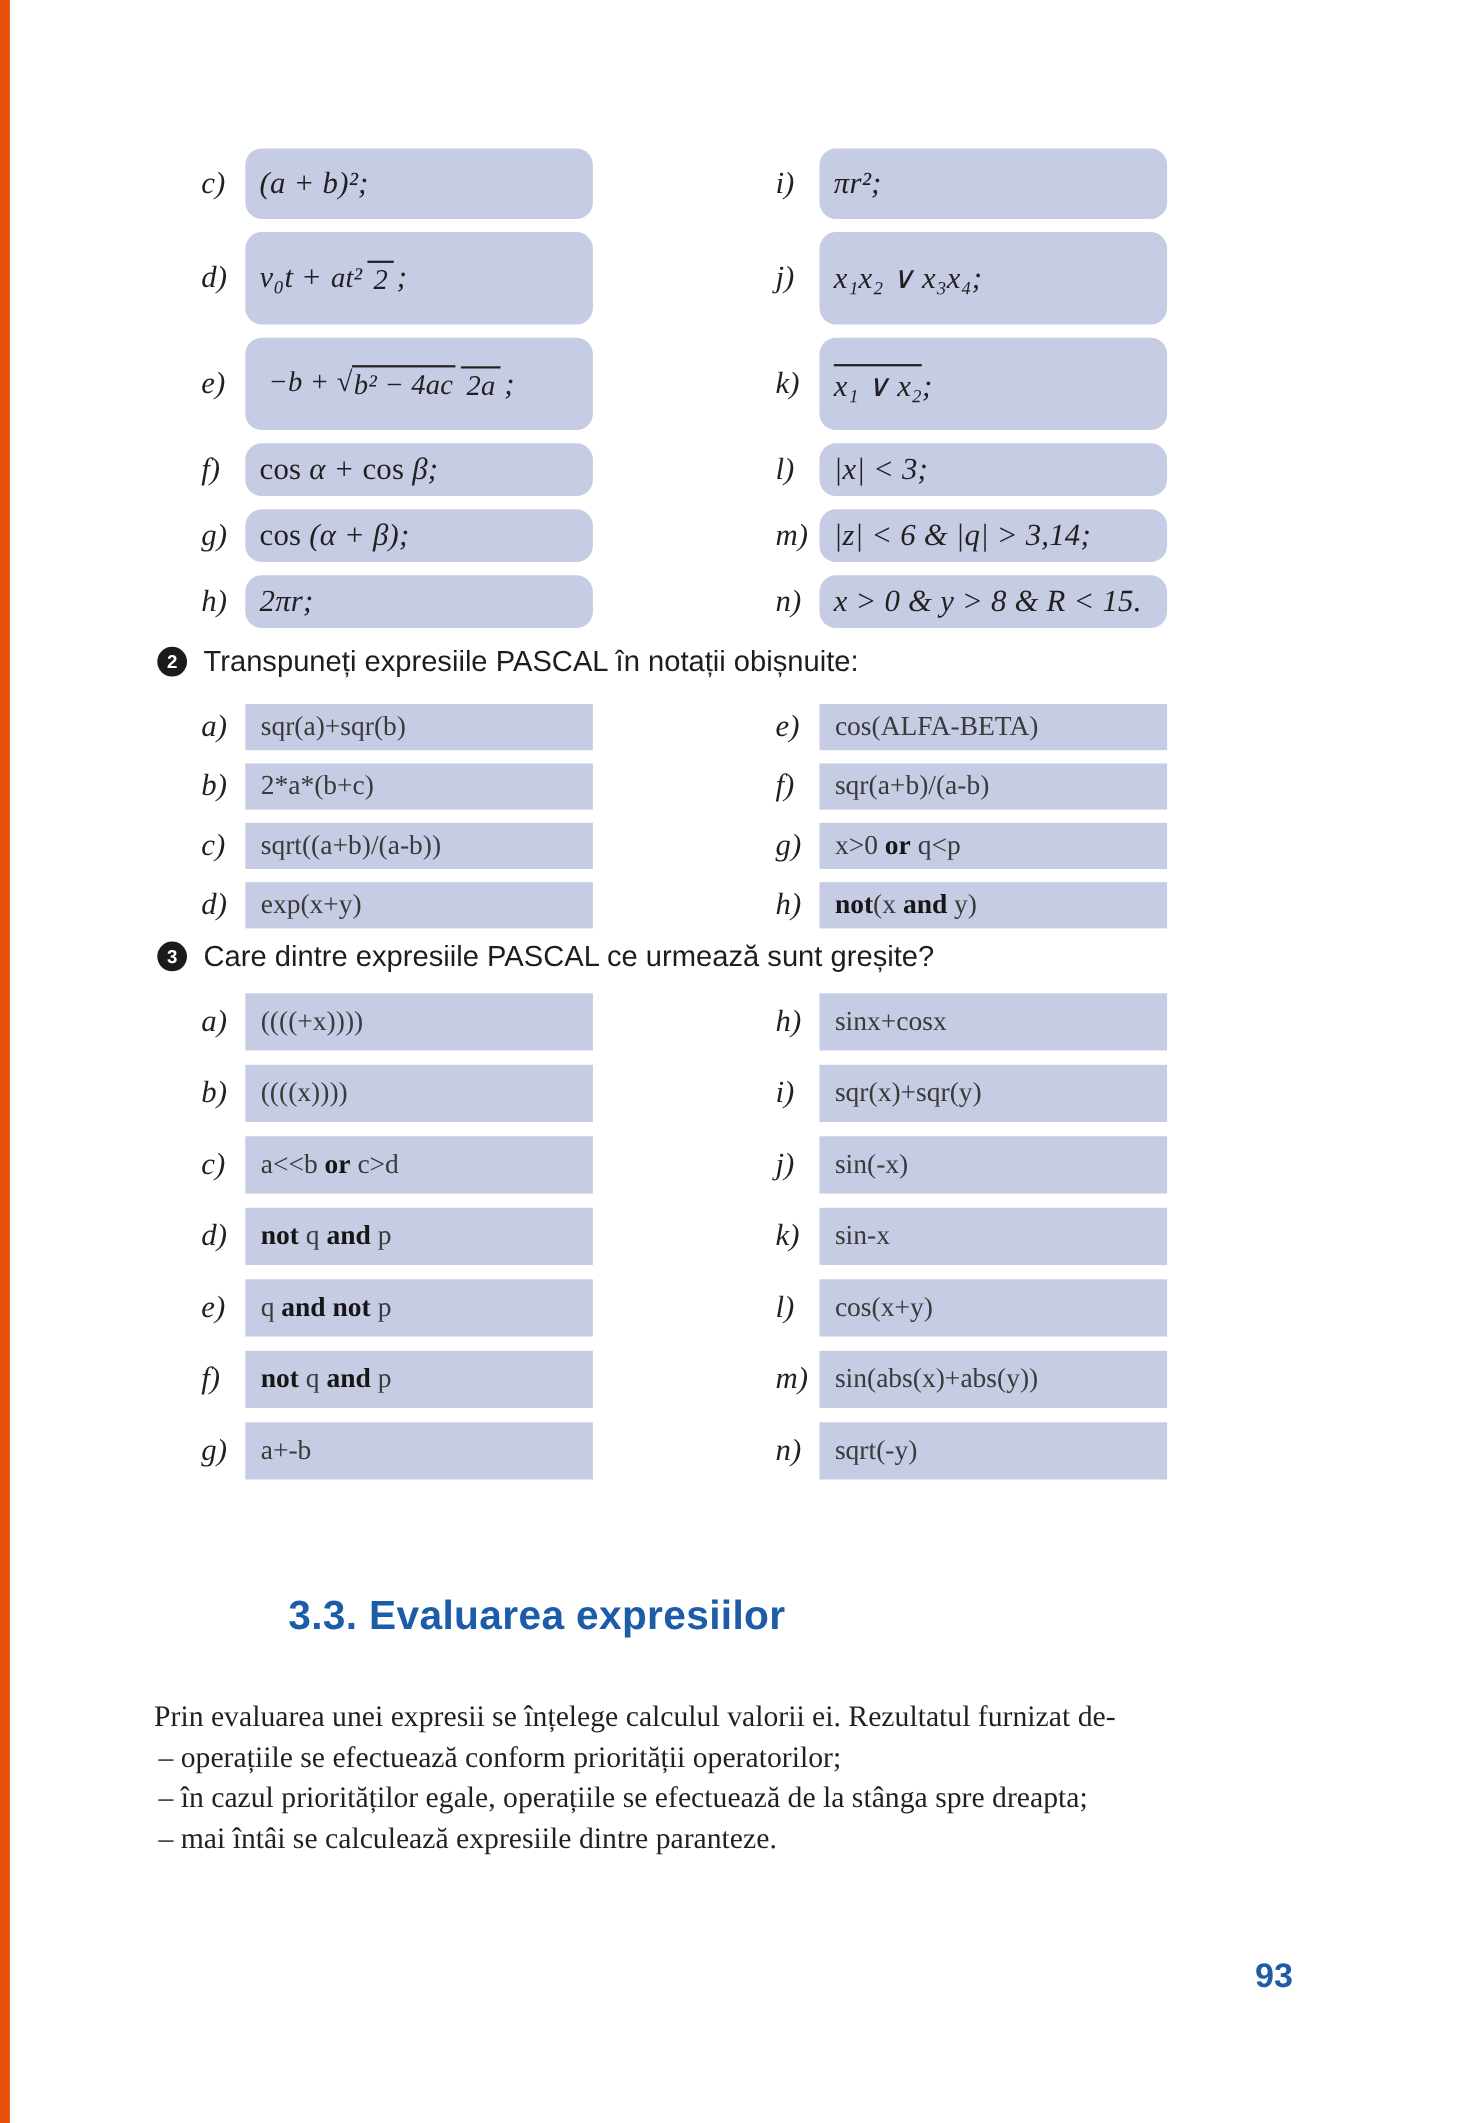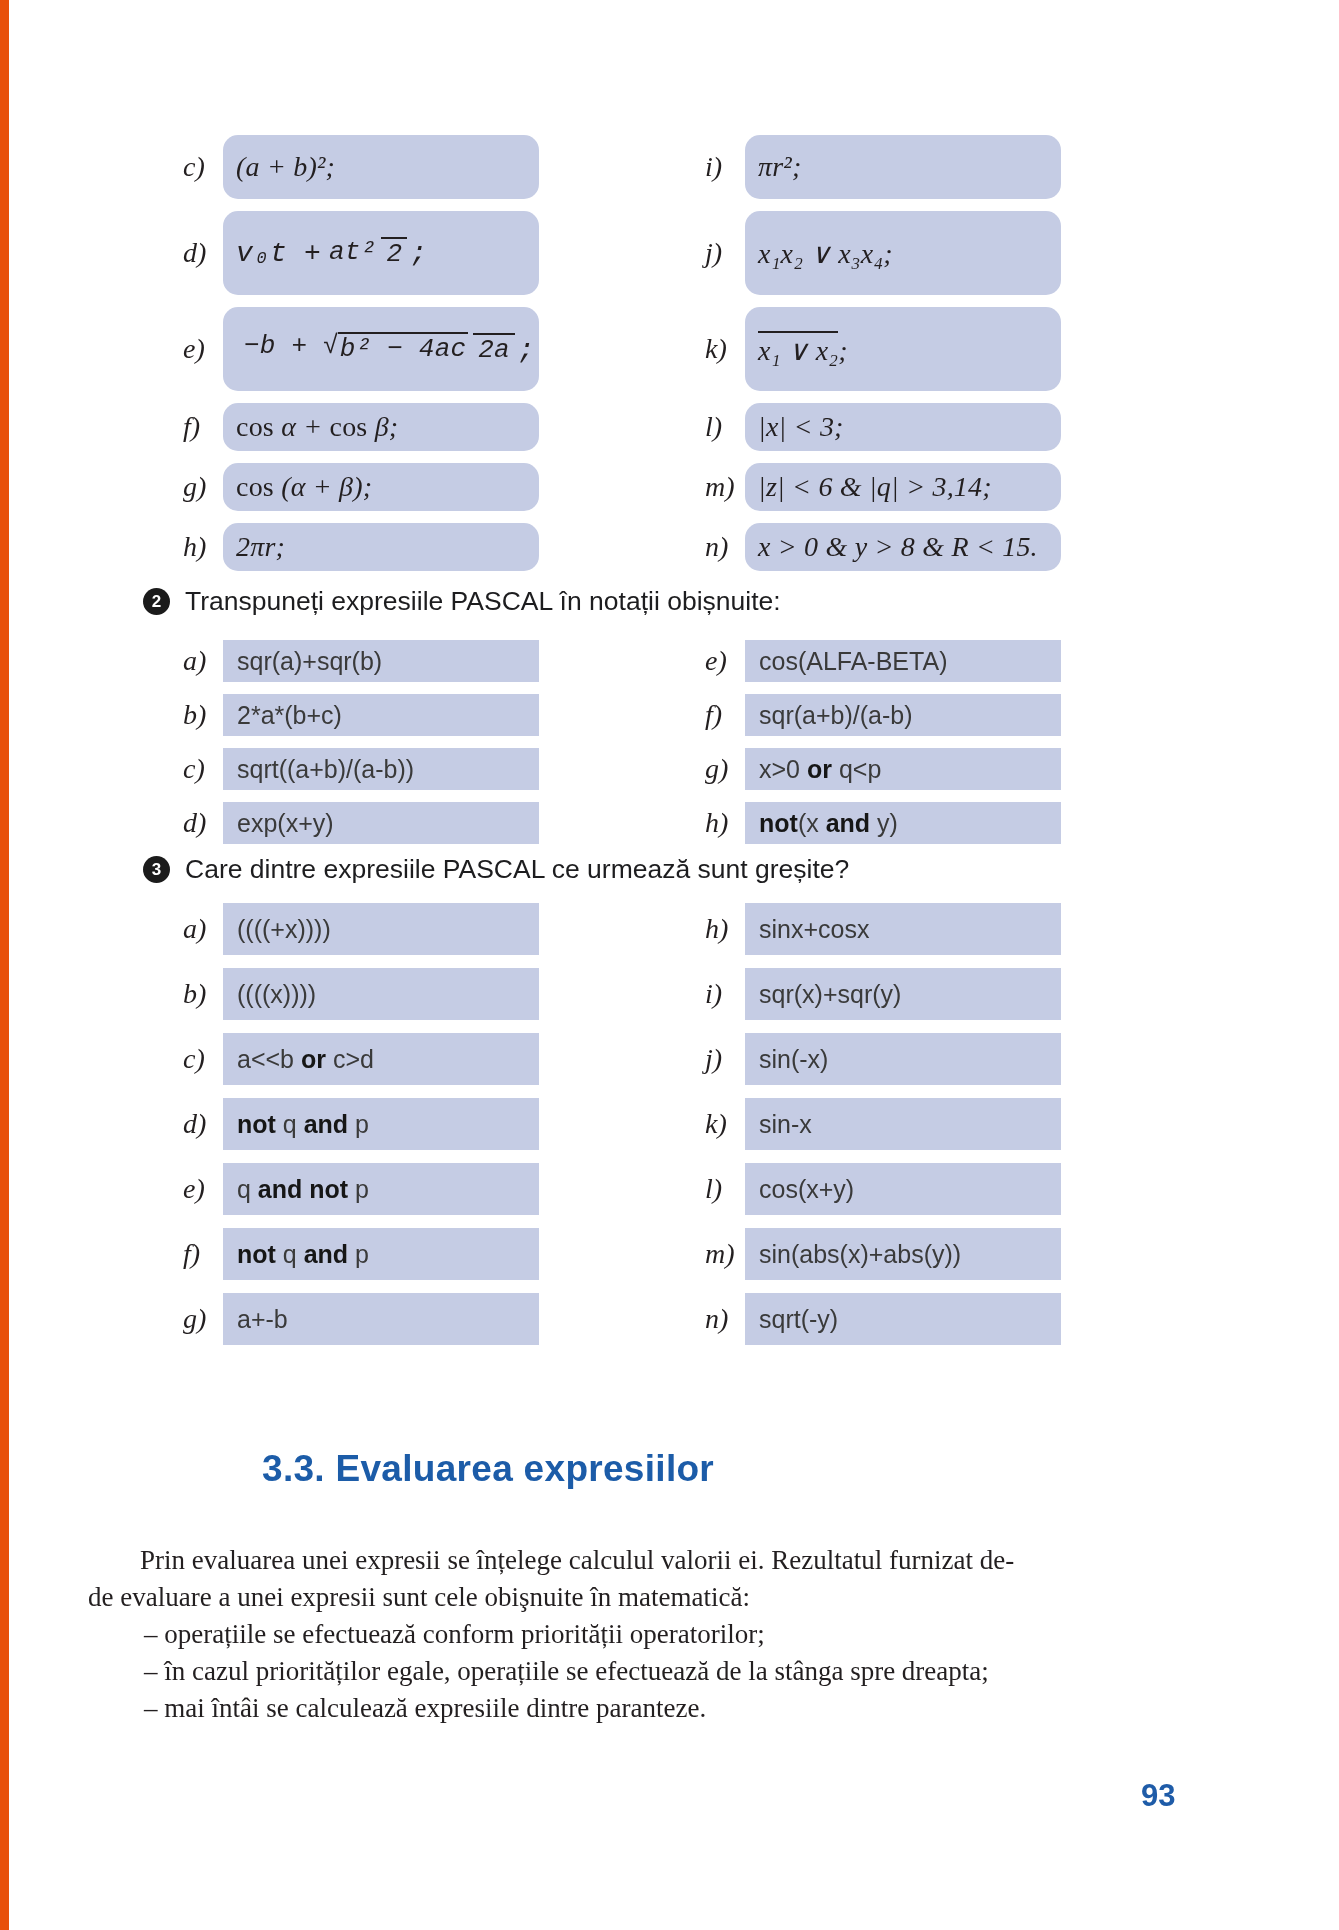--- a/index.html
+++ b/index.html
@@ -16,21 +16,21 @@
   .math-col.right{left:705px;}
   .mrow{display:flex;align-items:center;}
   .math-col .mrow:nth-child(1){height:64px;}
   .math-col .mrow:nth-child(2){height:84px;}
   .math-col .mrow:nth-child(3){height:84px;}
   .math-col .mrow:nth-child(n+4){height:48px;}
   .mlabel{width:40px;flex:none;font-style:italic;font-size:28px;}
   .mbox{width:316px;height:100%;background:var(--box-fill,#C5CCE4);display:flex;align-items:center;
         padding-left:13px;box-sizing:border-box;border-radius:15px;}
   .mexpr{font-style:italic;font-size:28px;letter-spacing:.2px;}
-  .mexpr.fr{display:inline-flex;align-items:flex-end;font-family:Liberation Mono, monospace;}
+  .mexpr.fr{display:inline-flex;align-items:flex-end;}
   .rm{font-style:normal;}
   .ovl{display:inline-block;border-top:2px solid var(--text,#231F20);padding-top:1px;}
   .frac{display:inline-flex;align-items:center;margin:0 3px;font-size:26px;line-height:1.15;}
   .frac .num{padding:0 5px 1px 5px;}
   .frac .den{border-top:2px solid var(--text,#231F20);padding:1px 5px 0 5px;}
   .sq{display:inline-flex;align-items:flex-start;}
   .sq .rad{font-style:normal;margin-right:-1px;}
   .radicand{border-top:2px solid var(--text,#231F20);padding:1px 2px 0 2px;}
 
   
@@ -45,21 +45,21 @@
   .col{position:absolute;display:flex;flex-direction:column;}
   .col.cleft{left:183px;}
   .col.cright{left:705px;}
   .ex2 .col{top:54px;gap:12px;}
   .ex3 .col{top:49px;gap:13px;}
   .ex2 .crow{height:42px;}
   .ex3 .crow{height:52px;}
   .crow{display:flex;align-items:center;}
   .cbox{width:316px;height:100%;background:var(--box-fill,#C5CCE4);display:flex;align-items:center;
         padding-left:14px;box-sizing:border-box;}
-  .code{font-family:Liberation Sans, sans-serif;font-size:25px;color:var(--code-text,#3A3A3A);}
+  .code{font-family:Liberation Serif, serif;font-size:25px;color:var(--code-text,#3A3A3A);}
   .code b{color:#161616;font-weight:700;}
 
   
   .section-heading{position:absolute;top:1448px;left:262px;margin:0;
     font-family:"Liberation Sans",sans-serif;font-weight:bold;font-size:37px;
     color:var(--heading-blue,#1C5CA8);letter-spacing:.3px;}
   .para{position:absolute;top:1542px;left:88px;width:1100px;font-size:27px;line-height:37px;}
   .para .line{white-space:nowrap;}
   .para .line.indent{padding-left:52px;}
   .para .line.dash{padding-left:56px;}
@@ -319,20 +319,19 @@
             <span class="code">sqrt(-y)</span>
           </div>
         </div>
       </div>
   </section>
 
   <h2 class="section-heading">3.3. Evaluarea expresiilor</h2>
 
   <div class="para">
     <div class="line indent">Prin evaluarea unei expresii se înțelege calculul valorii ei. Rezultatul furnizat de-</div>
-    <div class="line">de evaluare a unei expresii sunt cele obişnuite în matematică:</div>
     <div class="line dash">– operațiile se efectuează conform priorității operatorilor;</div>
     <div class="line dash">– în cazul priorităților egale, operațiile se efectuează de la stânga spre dreapta;</div>
     <div class="line dash">– mai întâi se calculează expresiile dintre paranteze.</div>
   </div>
 
   <div class="page-num">93</div>
 </div>
 
 </body></html>

